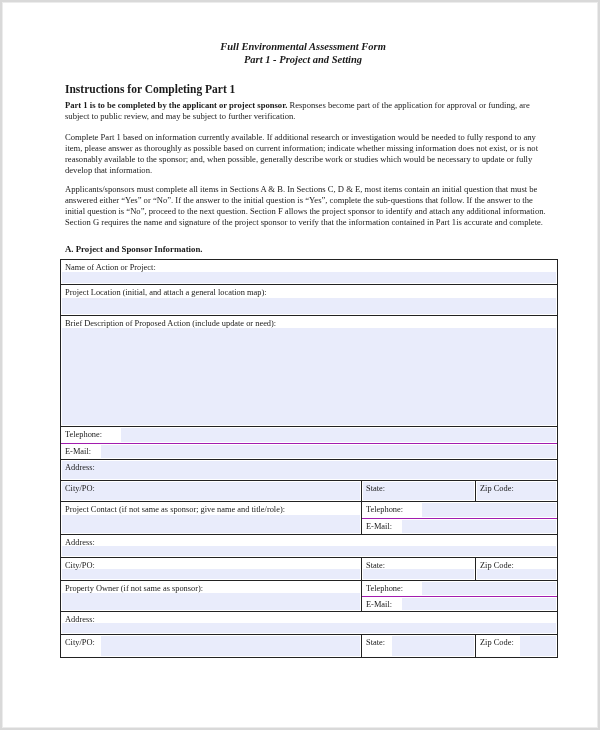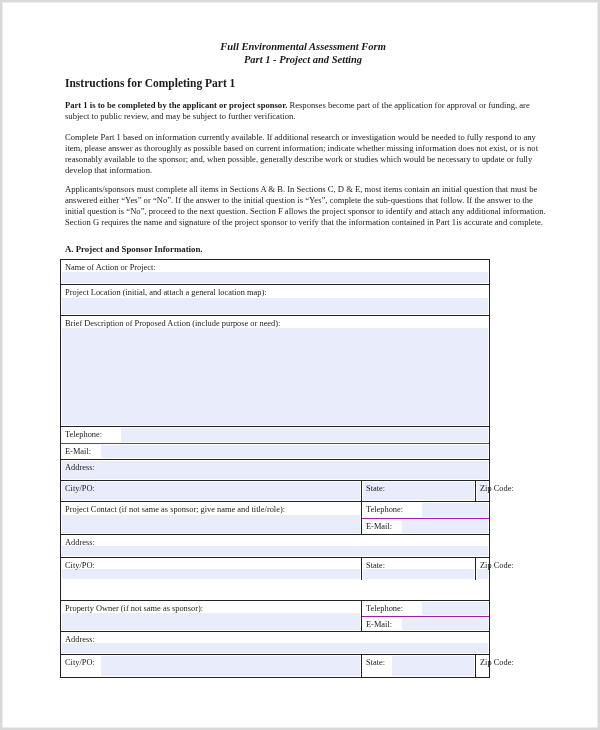--- a/index.html
+++ b/index.html
@@ -15,35 +15,35 @@
     background: #ffffff;
     border: 1px solid #ececec;
     box-sizing: border-box;
   }
   .title {
     position: absolute; left: 0; width: 600px; top: 37px;
     text-align: center; font-style: italic; font-weight: bold;
     font-size: 10.5px; line-height: 13px;
   }
   .h-instr {
-    position: absolute; left: 62px; top: 74px;
+    position: absolute; left: 62px; top: 80px;
     font-weight: bold; font-size: 11.5px;
   }
   .para {
     position: absolute; left: 62px; width: 490px;
     font-size: 8.6px; line-height: 11px;
   }
   .para b { font-weight: bold; }
   .h-section {
     position: absolute; left: 62px; top: 241px;
     font-weight: bold; font-size: 8.8px;
   }
   .form {
     position: absolute; left: 57px; top: 256px;
-    width: 430px; border: 1px solid #222; box-sizing: border-box;
+    width: 498px; border: 1px solid #222; box-sizing: border-box;
   }
   .row { display: flex; border-top: 1px solid #222; }
   .row:first-child { border-top: none; }
   .cell {
     position: relative; box-sizing: border-box;
     font-size: 8.4px; line-height: 10px;
     background: #ffffff;
   }
   .cell + .cell { border-left: 1px solid #222; }
   .lbl { position: absolute; left: 4px; top: 3px; white-space: nowrap; }
@@ -83,21 +83,21 @@
     <div class="row" style="height:30px;">
       <div class="cell" style="width:100%;">
         <div class="fill" style="left:1px;right:1px;top:13px;bottom:1px;"></div>
         <span class="lbl">Project Location (initial, and attach a general location map):</span>
       </div>
     </div>
 
     <div class="row" style="height:110px;">
       <div class="cell" style="width:100%;">
         <div class="fill" style="left:1px;right:1px;top:12px;bottom:1px;"></div>
-        <span class="lbl">Brief Description of Proposed Action (include purpose or need):</span>
+        <span class="lbl">Brief Description of Proposed Action (include update or need):</span>
       </div>
     </div>
 
     <div class="row" style="height:32px;">
       <div class="cell subcol" style="flex:1;">
         <div class="cell" style="height:16px;">
           <div class="fill" style="left:60px;right:1px;top:1px;bottom:1px;"></div>
           <span class="lbl">Telephone:</span>
         </div>
         <div class="cell" style="flex:1;">
@@ -161,21 +161,21 @@
       <div class="cell" style="width:114px;">
         <div class="fill" style="left:1px;right:1px;top:11px;bottom:1px;"></div>
         <span class="lbl">State:</span>
       </div>
       <div class="cell" style="flex:1;">
         <div class="fill" style="left:1px;right:1px;top:11px;bottom:1px;"></div>
         <span class="lbl">Zip Code:</span>
       </div>
     </div>
 
-    <div class="row" style="height:30px;margin-top:20px;">
+    <div class="row" style="height:30px;">
       <div class="cell" style="width:300px;">
         <div class="fill" style="left:1px;right:1px;top:12px;bottom:1px;"></div>
         <span class="lbl">Property Owner  (if not same as sponsor):</span>
       </div>
       <div class="cell subcol" style="flex:1;">
         <div class="cell" style="height:15px;">
           <div class="fill" style="left:60px;right:1px;top:1px;bottom:1px;"></div>
           <span class="lbl">Telephone:</span>
         </div>
         <div class="cell" style="flex:1;">

